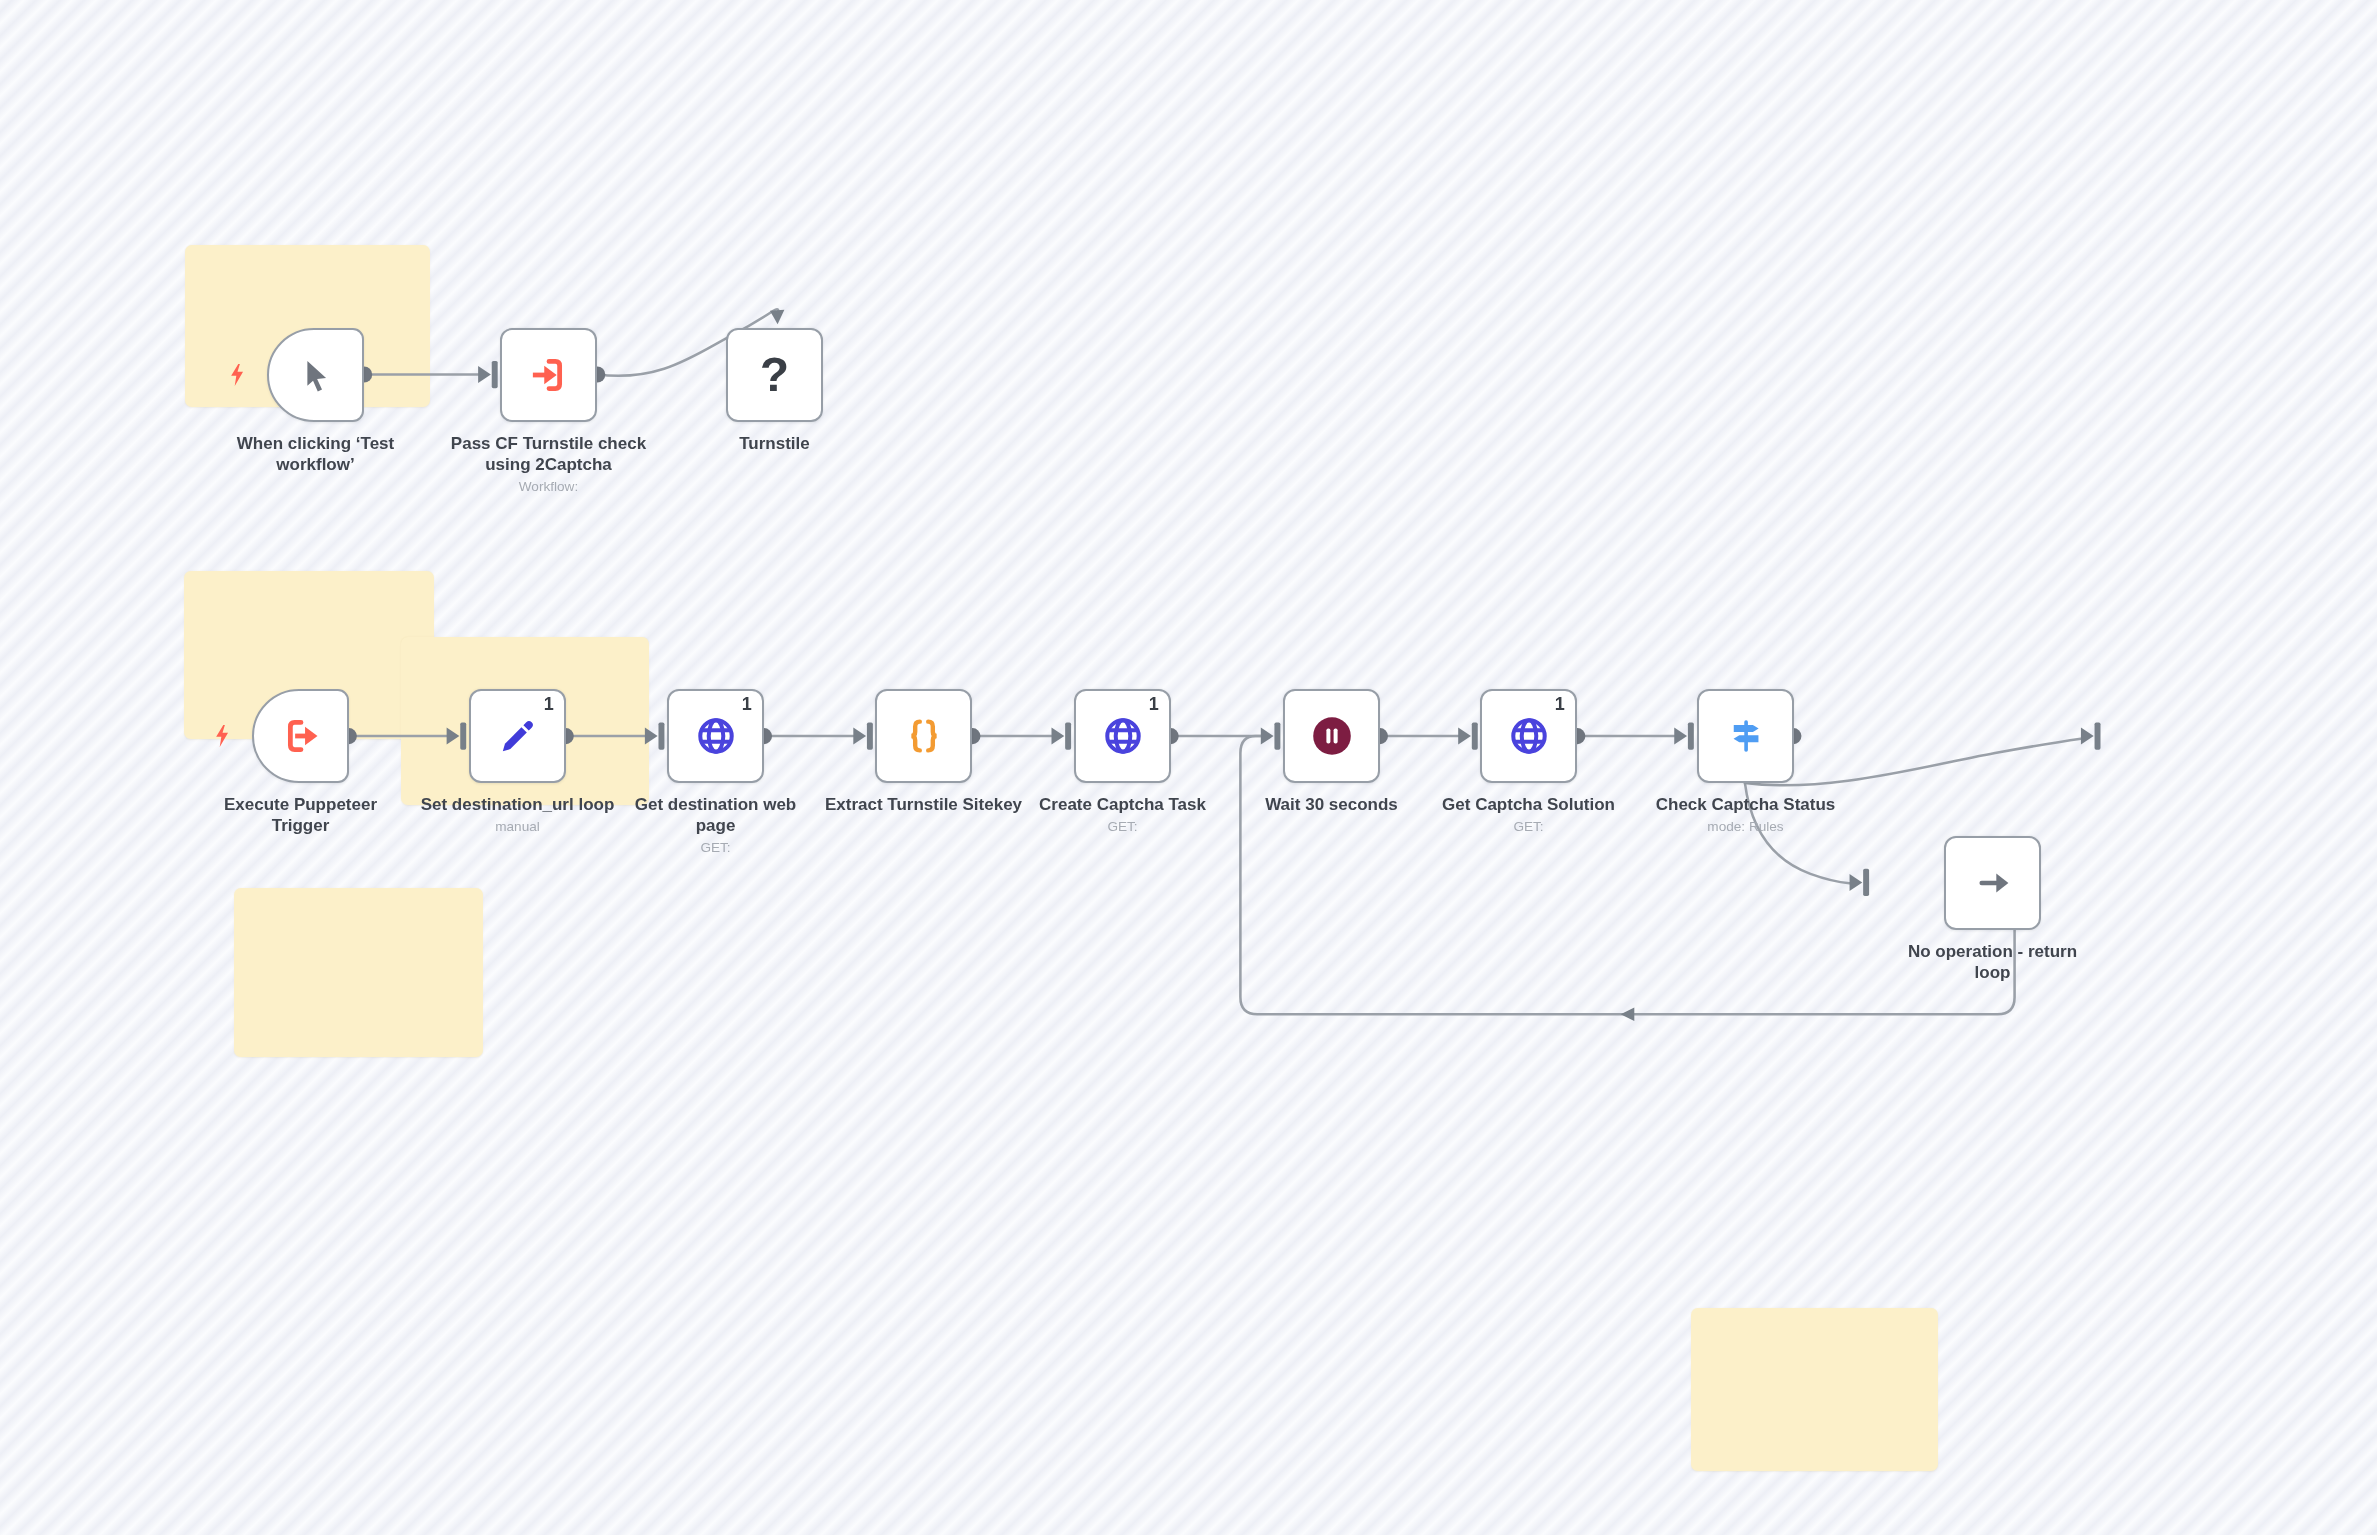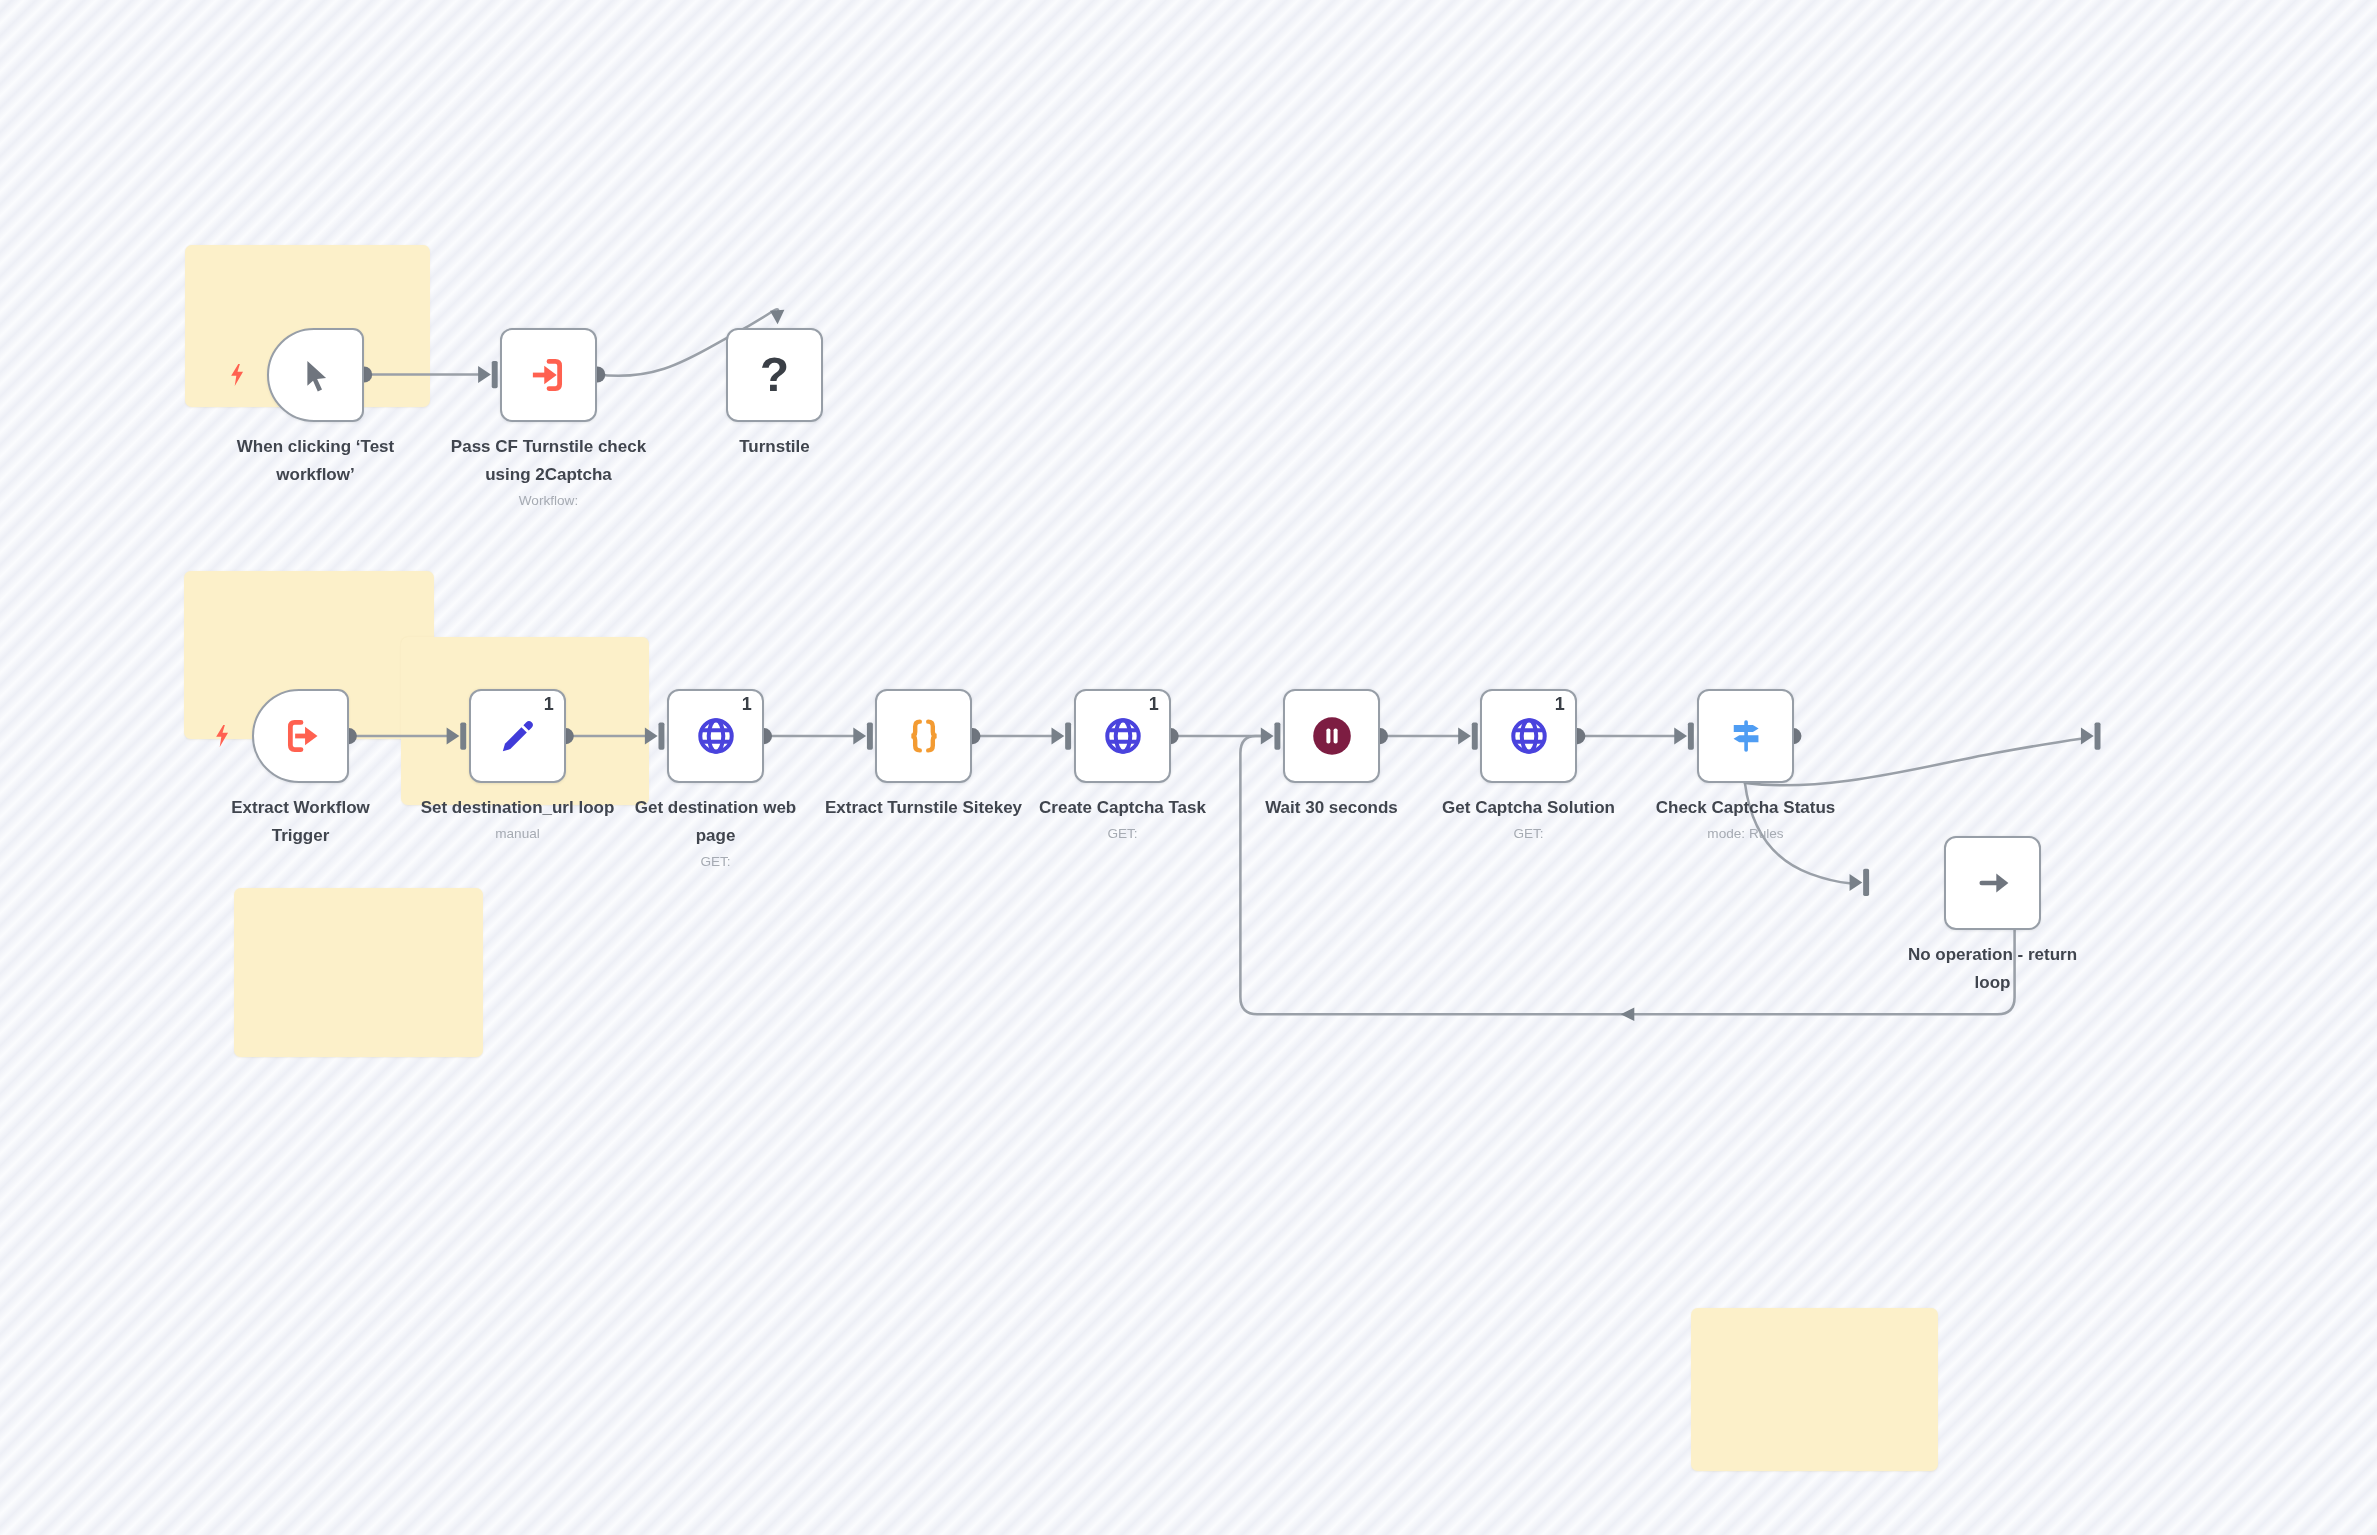--- a/index.html
+++ b/index.html
@@ -25,21 +25,21 @@
     box-sizing:border-box;display:flex;align-items:center;justify-content:center;
     box-shadow:0 0.9px 2.6px rgba(40,45,60,.10);
   }
   .nbox.dshape{border-radius:51px 12px 12px 51px;}
   .badge{
     position:absolute;top:3.4px;right:10.2px;font-size:18px;font-weight:700;color:#3a3f46;
   }
   .badge:empty{display:none;}
   .qmark{font-size:48px;font-weight:800;color:#3a3f46;line-height:1;}
   .nlabel{margin:11px auto 0;text-align:center;}
-  .t1{font-size:17px;font-weight:600;color:#40454e;line-height:28px;}
+  .t1{font-size:17px;font-weight:600;color:#40454e;line-height:21px;}
   .t2{font-size:13.6px;font-weight:400;color:#a6abb3;margin-top:3px;line-height:17px;}
   .t2:empty{display:none;}
   .bolt{position:absolute;left:40px;top:35px;}
 </style>
 </head>
 <body>
 
 <div class="canvas">
 
   <div class="sticky" style="left:185px;top:245px;width:245px;height:162px"></div>
@@ -151,21 +151,21 @@
     </svg>
     <div class="nbox dshape">
 
       <svg width="44" height="44" viewBox="0 0 24 24">
         <path d="M12 4.6 H8.5 Q6.2 4.6 6.2 6.9 V17.1 Q6.2 19.4 8.5 19.4 H12" fill="none" stroke="#ff6150" stroke-width="2.6" stroke-linecap="round"></path>
         <rect x="8.8" y="10.7" width="6.4" height="2.6" fill="#ff6150"></rect>
         <polygon points="14.2,6.9 21,12 14.2,17.1" fill="#ff6150"></polygon>
       </svg>
     </div>
     <div class="nlabel" style="width:162px">
-      <div class="t1">Extract Workflow Trigger</div>
+      <div class="t1">Execute Puppeteer Trigger</div>
 
     </div>
   </div>
 
   <div class="nwrap" style="left:390px;top:689px">
     <div class="nbox">
       <span class="badge">1</span>
       <svg width="43" height="43" viewBox="0 0 24 24">
         <path d="M3.8 20.2 L5 16 L14.2 6.8 L17.2 9.8 L8 19 Z" fill="#403bd9"></path>
         <path d="M15.3 5.7 L16.9 4.1 a2.1 2.1 0 0 1 3 3 L18.3 8.7 Z" fill="#403bd9"></path>

